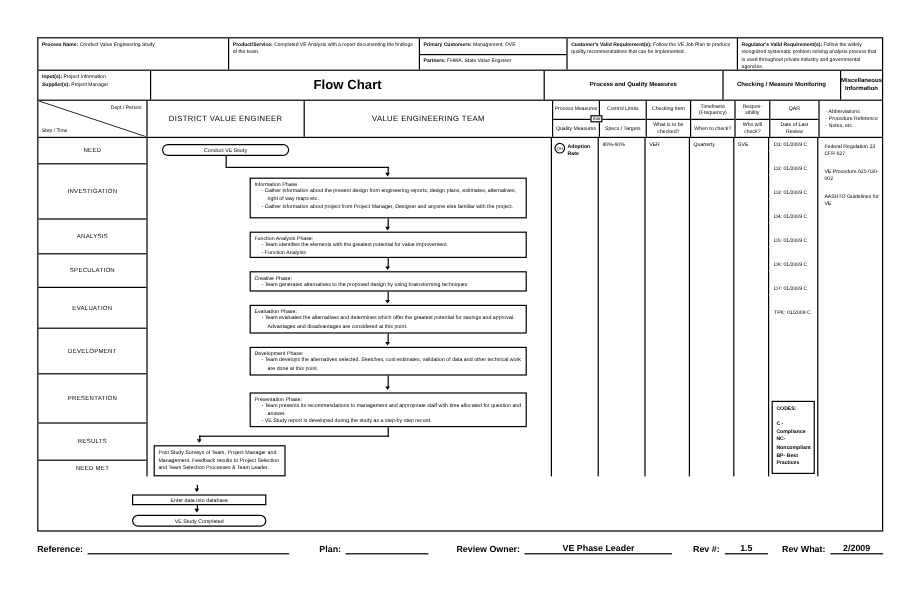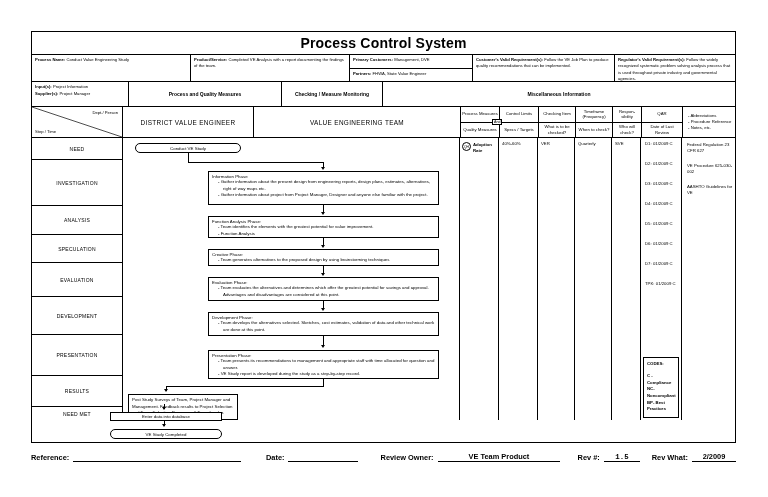--- a/index.html
+++ b/index.html
@@ -123,23 +123,20 @@
   .footer .line{border-bottom:1px solid #000;display:inline-block;text-align:center;font-weight:bold;}
   .sp{display:inline-block;}
 </style>
 </head>
 <body>
 
 <div class="page">
 
   <div class="frame">
 
-    <div class="title-row">
-      <span class="t">Process Control System</span>
-    </div>
 
     <div class="req-row">
       <div class="req-cell rc1">
         <span class="lbl">Process Name:</span>
         <span>Conduct Value Engineering Study</span>
       </div>
       <div class="req-cell rc2">
         <span class="lbl">Product/Service:</span>
         <span>Completed VE Analysis with a report documenting the findings of the team.</span>
       </div>
@@ -162,20 +159,23 @@
         <span>Follow the widely recognized systematic problem solving analysis process that is used throughout private industry and governmental agencies.</span>
       </div>
     </div>
 
     <div class="fc-row">
       <div class="fc-inputs">
         <div><span class="lbl">Input(s):</span>
              <span>Project Information</span></div>
         <div><span class="lbl">Supplier(s):</span>
              <span>Project Manager</span></div>
+      </div>
+      <div class="fc-title">
+        <span>Flow Chart</span>
       </div>
       <div class="fc-pq">
         <span>Process and Quality Measures</span>
       </div>
       <div class="fc-cm">
         <span>Checking / Measure Monitoring</span>
       </div>
       <div class="fc-misc">
         <span>Miscellaneous Information</span>
       </div>
@@ -420,26 +420,26 @@
     <div class="arrow" style="left:41px;top:20px;"></div>
     <div class="shape oval" style="left:-11px;top:25px;width:112px;height:10px;">
       <span>VE Study Completed</span>
     </div>
   </div>
 
   <div class="footer">
     <span class="lab">Reference:</span>
     <span class="line" style="width:175px;margin:0 0 0 4px;"></span>
     <span class="sp" style="width:26px"></span>
-    <span class="lab">Date:</span>
+    <span class="lab">Plan:</span>
     <span class="line" style="width:72px;margin:0 0 0 4px;"></span>
     <span class="sp" style="width:24px"></span>
     <span class="lab">Review Owner:</span>
-    <span class="line" style="width:128px;margin:0 0 0 4px;">VE Team Product</span>
+    <span class="line" style="width:128px;margin:0 0 0 4px;">VE Phase Leader</span>
     <span class="sp" style="width:18px"></span>
     <span class="lab">Rev #:</span>
-    <span class="line" style="width:38px;margin:0 0 0 4px;font-family:Liberation Mono, monospace;">1.5</span>
+    <span class="line" style="width:38px;margin:0 0 0 4px;">1.5</span>
     <span class="sp" style="width:12px"></span>
     <span class="lab">Rev What:</span>
     <span class="line" style="width:46px;margin:0 0 0 4px;">2/2009</span>
   </div>
 
 </div>
 
 </body></html>

